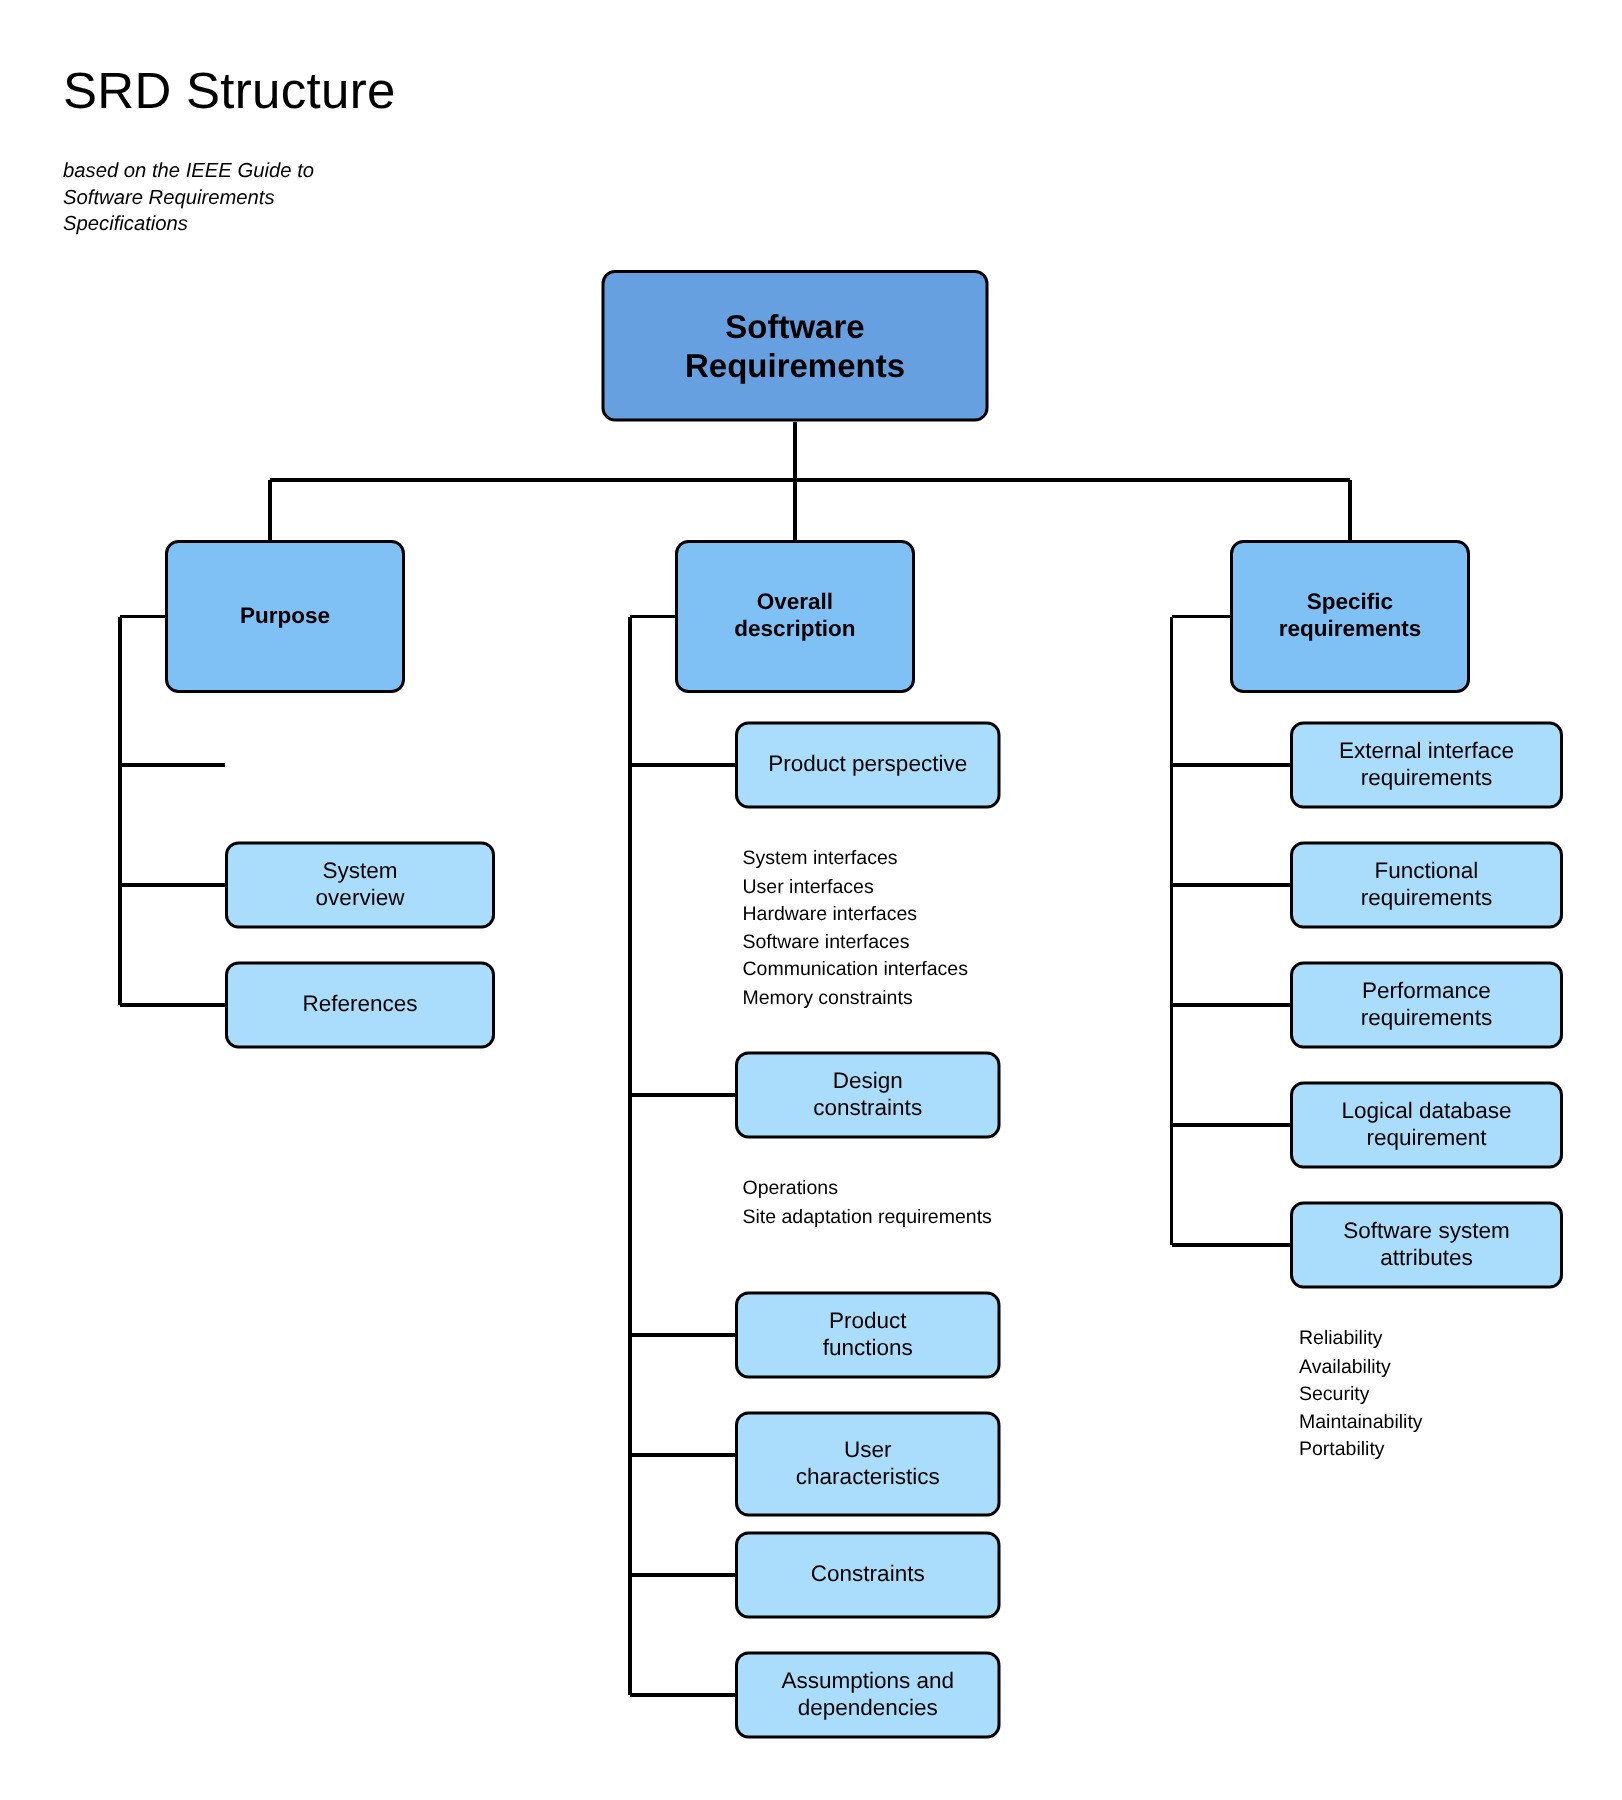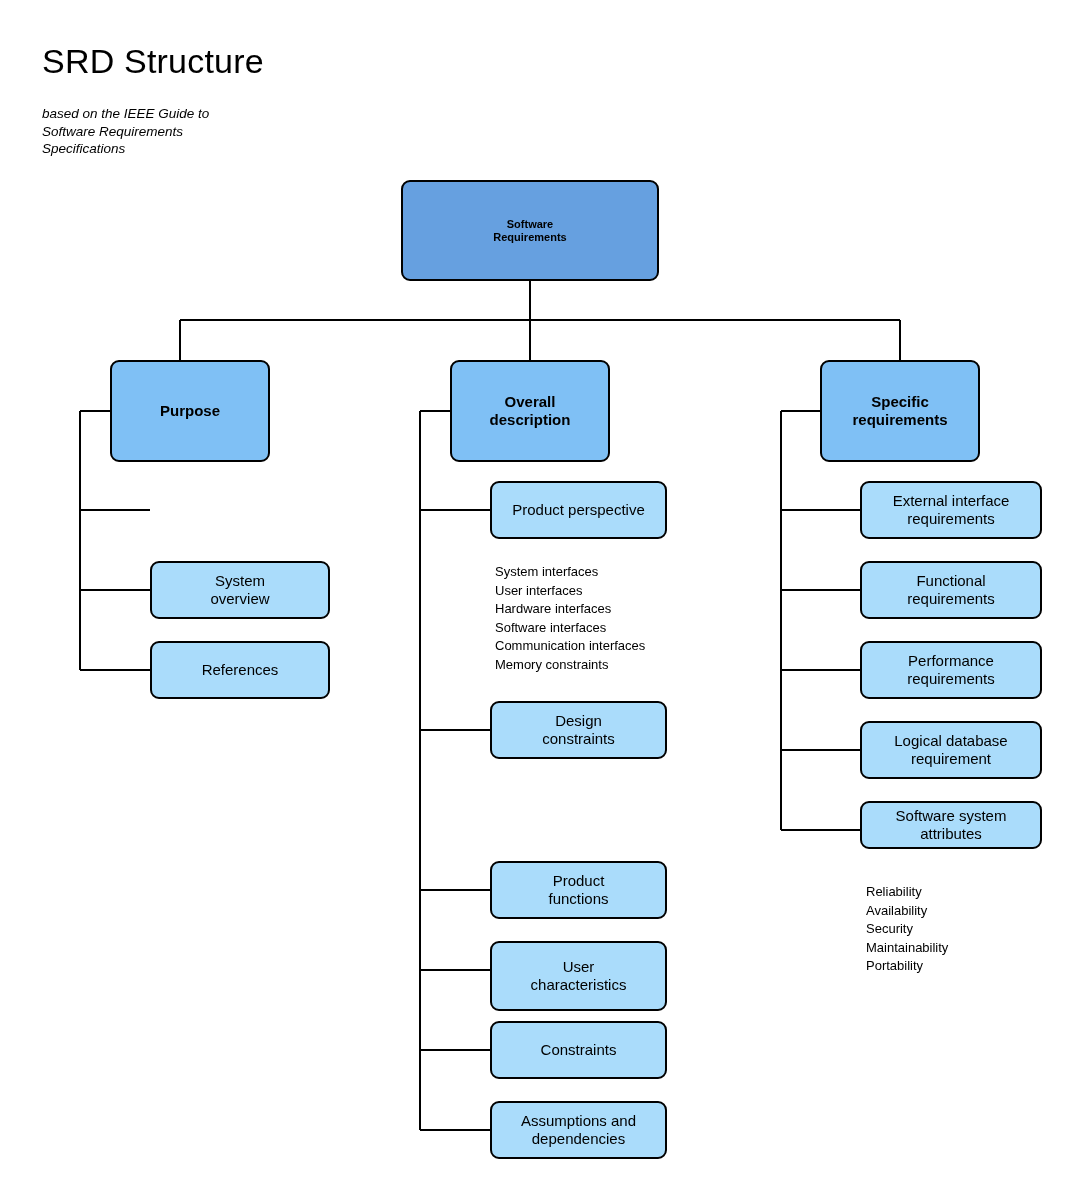--- a/index.html
+++ b/index.html
@@ -11,21 +11,21 @@
        shape-rendering:crispEdges;stroke-linecap:butt;}
 
   #title{position:absolute;left:42px;top:40px;font-size:34px;line-height:42px;
          font-weight:400;letter-spacing:0.2px;white-space:nowrap;}
   #subtitle{position:absolute;left:42px;top:105px;font-size:13.5px;line-height:17.5px;
             font-style:italic;white-space:pre-line;}
 
   .node{position:absolute;box-sizing:border-box;border:2.4px solid #000;
         border-radius:9px;display:flex;align-items:center;justify-content:center;
         text-align:center;line-height:1.18;white-space:pre-line;}
-  .node.root{background:#66a0e0;font-weight:bold;font-size:11px;}
+  .node.root{background:#66a0e0;font-weight:bold;font-size:22px;}
   .node.lvl2{background:#7fc0f5;font-weight:bold;font-size:15px;}
   .node.leaf{background:#aadcfb;font-weight:400;font-size:15px;}
 
   .annot{position:absolute;font-size:13px;line-height:18.5px;
          white-space:pre-line;}
 </style>
 </head>
 <body>
 
 <div id="canvas">
@@ -85,38 +85,40 @@
   <div class="node leaf" style="left:490px;top:481px;width:177px;height:58px;">Product perspective</div>
   <div class="annot" style="left:495px;top:563px;">System interfaces
 User interfaces
 Hardware interfaces
 Software interfaces
 Communication interfaces
 Memory constraints</div>
 
   <div class="node leaf" style="left:490px;top:701px;width:177px;height:58px;">Design
 constraints</div>
+  <div class="annot" style="left:495px;top:783px;">Operations
+Site adaptation requirements</div>
 
   <div class="node leaf" style="left:490px;top:861px;width:177px;height:58px;">Product
 functions</div>
   <div class="node leaf" style="left:490px;top:941px;width:177px;height:70px;">User
 characteristics</div>
   <div class="node leaf" style="left:490px;top:1021px;width:177px;height:58px;">Constraints</div>
   <div class="node leaf" style="left:490px;top:1101px;width:177px;height:58px;">Assumptions and
 dependencies</div>
 
   <div class="node leaf" style="left:860px;top:481px;width:182px;height:58px;">External interface
 requirements</div>
   <div class="node leaf" style="left:860px;top:561px;width:182px;height:58px;">Functional
 requirements</div>
   <div class="node leaf" style="left:860px;top:641px;width:182px;height:58px;">Performance
 requirements</div>
   <div class="node leaf" style="left:860px;top:721px;width:182px;height:58px;">Logical database
 requirement</div>
-  <div class="node leaf" style="left:860px;top:801px;width:182px;height:48px;">Software system
+  <div class="node leaf" style="left:860px;top:801px;width:182px;height:58px;">Software system
 attributes</div>
 
   <div class="annot" style="left:866px;top:883px;">Reliability
 Availability
 Security
 Maintainability
 Portability</div>
 
 </div>
 

